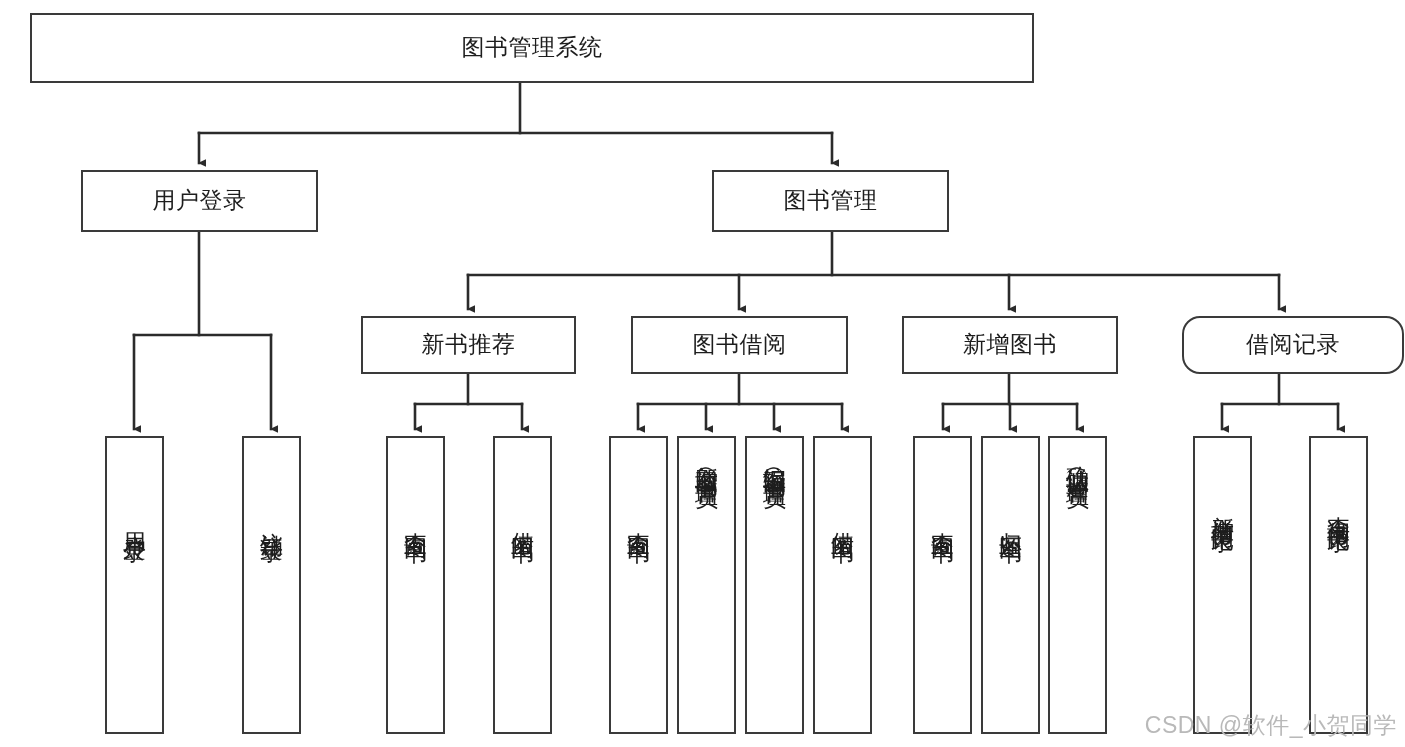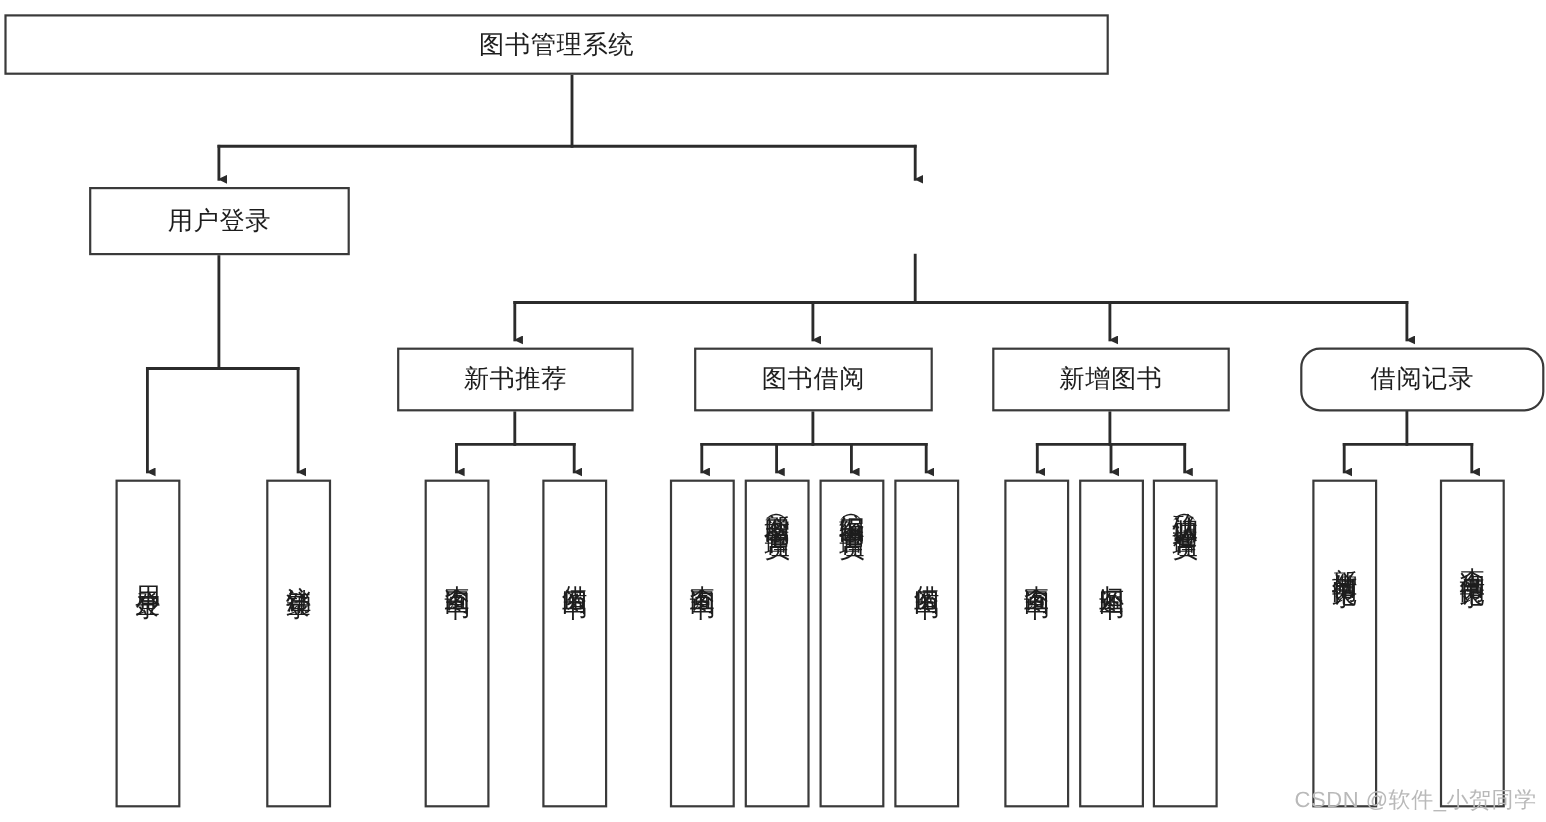--- a/index.html
+++ b/index.html
@@ -64,21 +64,21 @@
   .node.vertical.mid2 .label {
     margin-top: 52px;
   }
   .node.vertical.topalign .label {
     margin-top: 2px;
   }
   .watermark {
     position: absolute;
     right: 8px;
     bottom: 6px;
-    font-size: 20px;
+    font-size: 23px;
     color: #b9b9b9;
     white-space: nowrap;
     letter-spacing: 0.5px;
   }
 </style>
 </head>
 <body>
 
 <div id="diagram-root">
 
@@ -125,28 +125,31 @@
       <path d="M1010,404 L1010,429" marker-end="url(#arrowhead)"></path>
       <path d="M1077,404 L1077,429" marker-end="url(#arrowhead)"></path>
 
       <path d="M1279,374 L1279,404"></path>
       <path d="M1222,404 L1338,404"></path>
       <path d="M1222,404 L1222,429" marker-end="url(#arrowhead)"></path>
       <path d="M1338,404 L1338,429" marker-end="url(#arrowhead)"></path>
     </g>
   </svg>
 
-  <div class="node horizontal" style="left:4px; top:13px; width:1004px; height:55px;">
+  <div class="node horizontal" style="left:30px; top:13px; width:1004px; height:70px;">
     <span class="label">图书管理系统</span>
   </div>
 
   <div class="node horizontal" style="left:81px; top:170px; width:237px; height:62px;">
     <span class="label">用户登录</span>
   </div>
 
+  <div class="node horizontal" style="left:712px; top:170px; width:237px; height:62px;">
+    <span class="label">图书管理</span>
+  </div>
 
   <div class="node horizontal" style="left:361px; top:316px; width:215px; height:58px;">
     <span class="label">新书推荐</span>
   </div>
 
   <div class="node horizontal" style="left:631px; top:316px; width:217px; height:58px;justify-content:center;">
     <span class="label">图书借阅</span>
   </div>
 
   <div class="node horizontal" style="left:902px; top:316px; width:216px; height:58px;">

